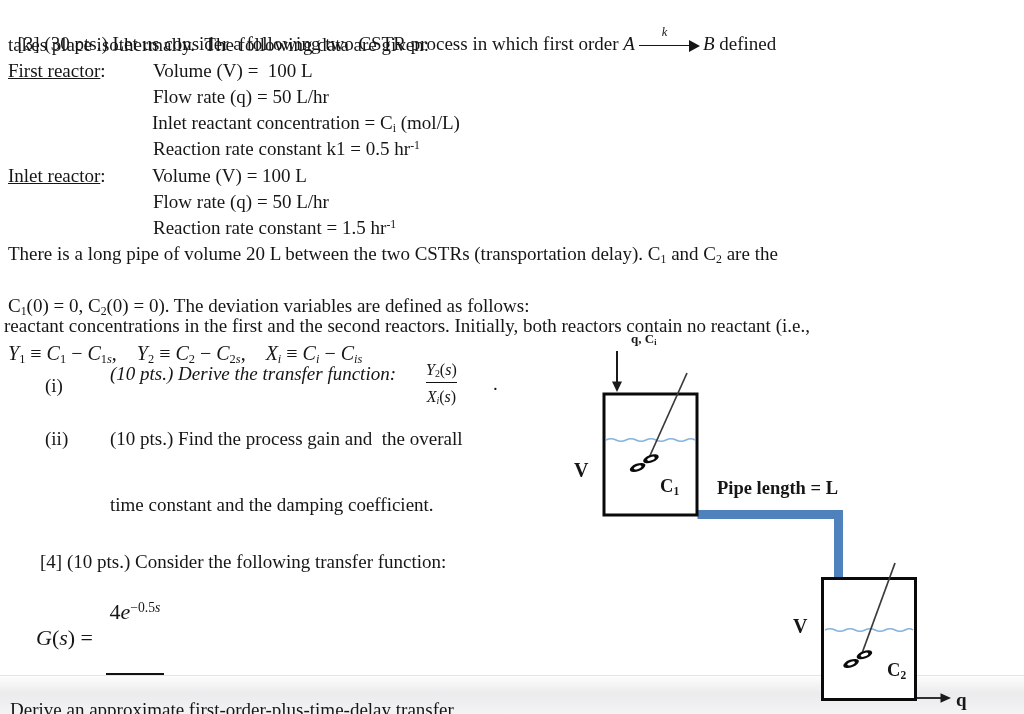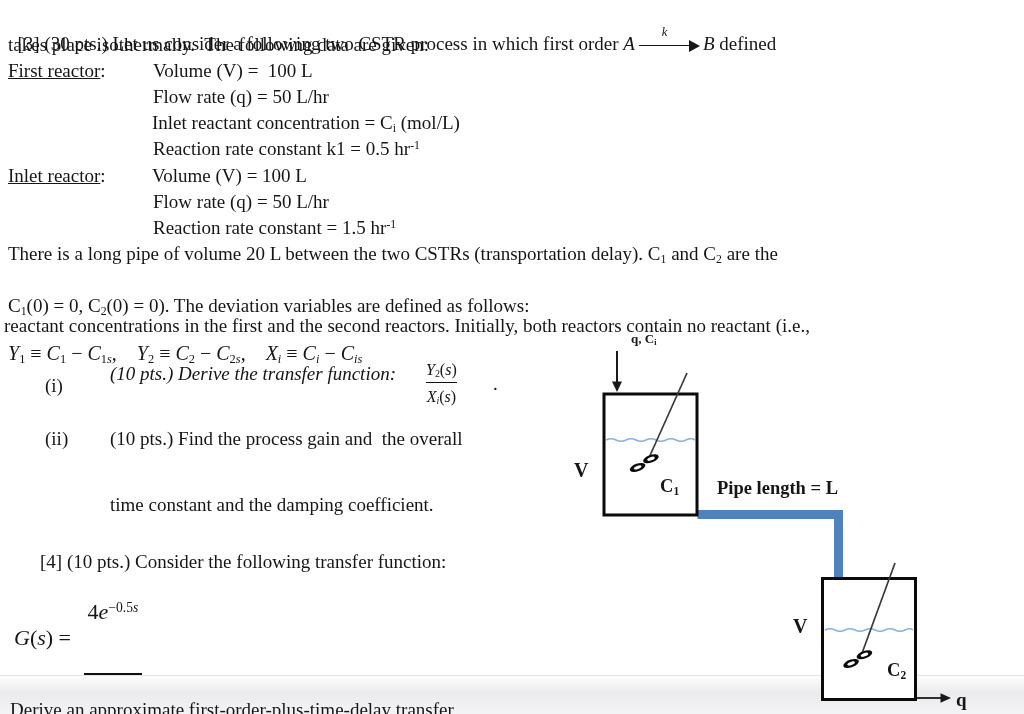--- a/index.html
+++ b/index.html
@@ -28,21 +28,21 @@
     border-left:11px solid var(--ink);border-top:6px solid transparent;border-bottom:6px solid transparent;}
   .rxn-arrow .k{position:absolute;left:0;right:9px;top:-7px;text-align:center;
     font-size:12.5px;font-style:italic;line-height:12px;}
 
   
   .frac{position:absolute;display:inline-flex;flex-direction:column;align-items:center;
     font-size:16px;line-height:23px;white-space:pre;z-index:2;}
   .frac .fbar{align-self:stretch;height:0;border-top:1.9px solid #111;margin:1px 0 2px 0;}
   .gs{position:absolute;left:14px;top:599px;display:flex;align-items:center;
     font-size:22px;line-height:26px;white-space:pre;z-index:2;}
-  .gs .lhs{margin-right:7px;}
+  .gs .lhs{margin-right:7px;margin-left:22px;}
   .gs .frac2{display:flex;flex-direction:column;align-items:center;gap:46px;}
   .gs .frac2 .num{padding:0 4px 1px 4px;}
   .gs .frac2 .fbar{align-self:stretch;height:0;border-top:2.2px solid #111;margin:1px 0;}
   .gs .frac2 .den{padding:1px 2px 0 2px;}
 
   
   #diagram{position:absolute;left:560px;top:330px;width:464px;height:384px;z-index:1;}
   .dlabel{position:absolute;font-weight:bold;font-size:18.5px;line-height:21px;white-space:pre;z-index:2;}
 
   .shade{position:absolute;left:0;top:675px;width:1024px;height:39px;z-index:0;

